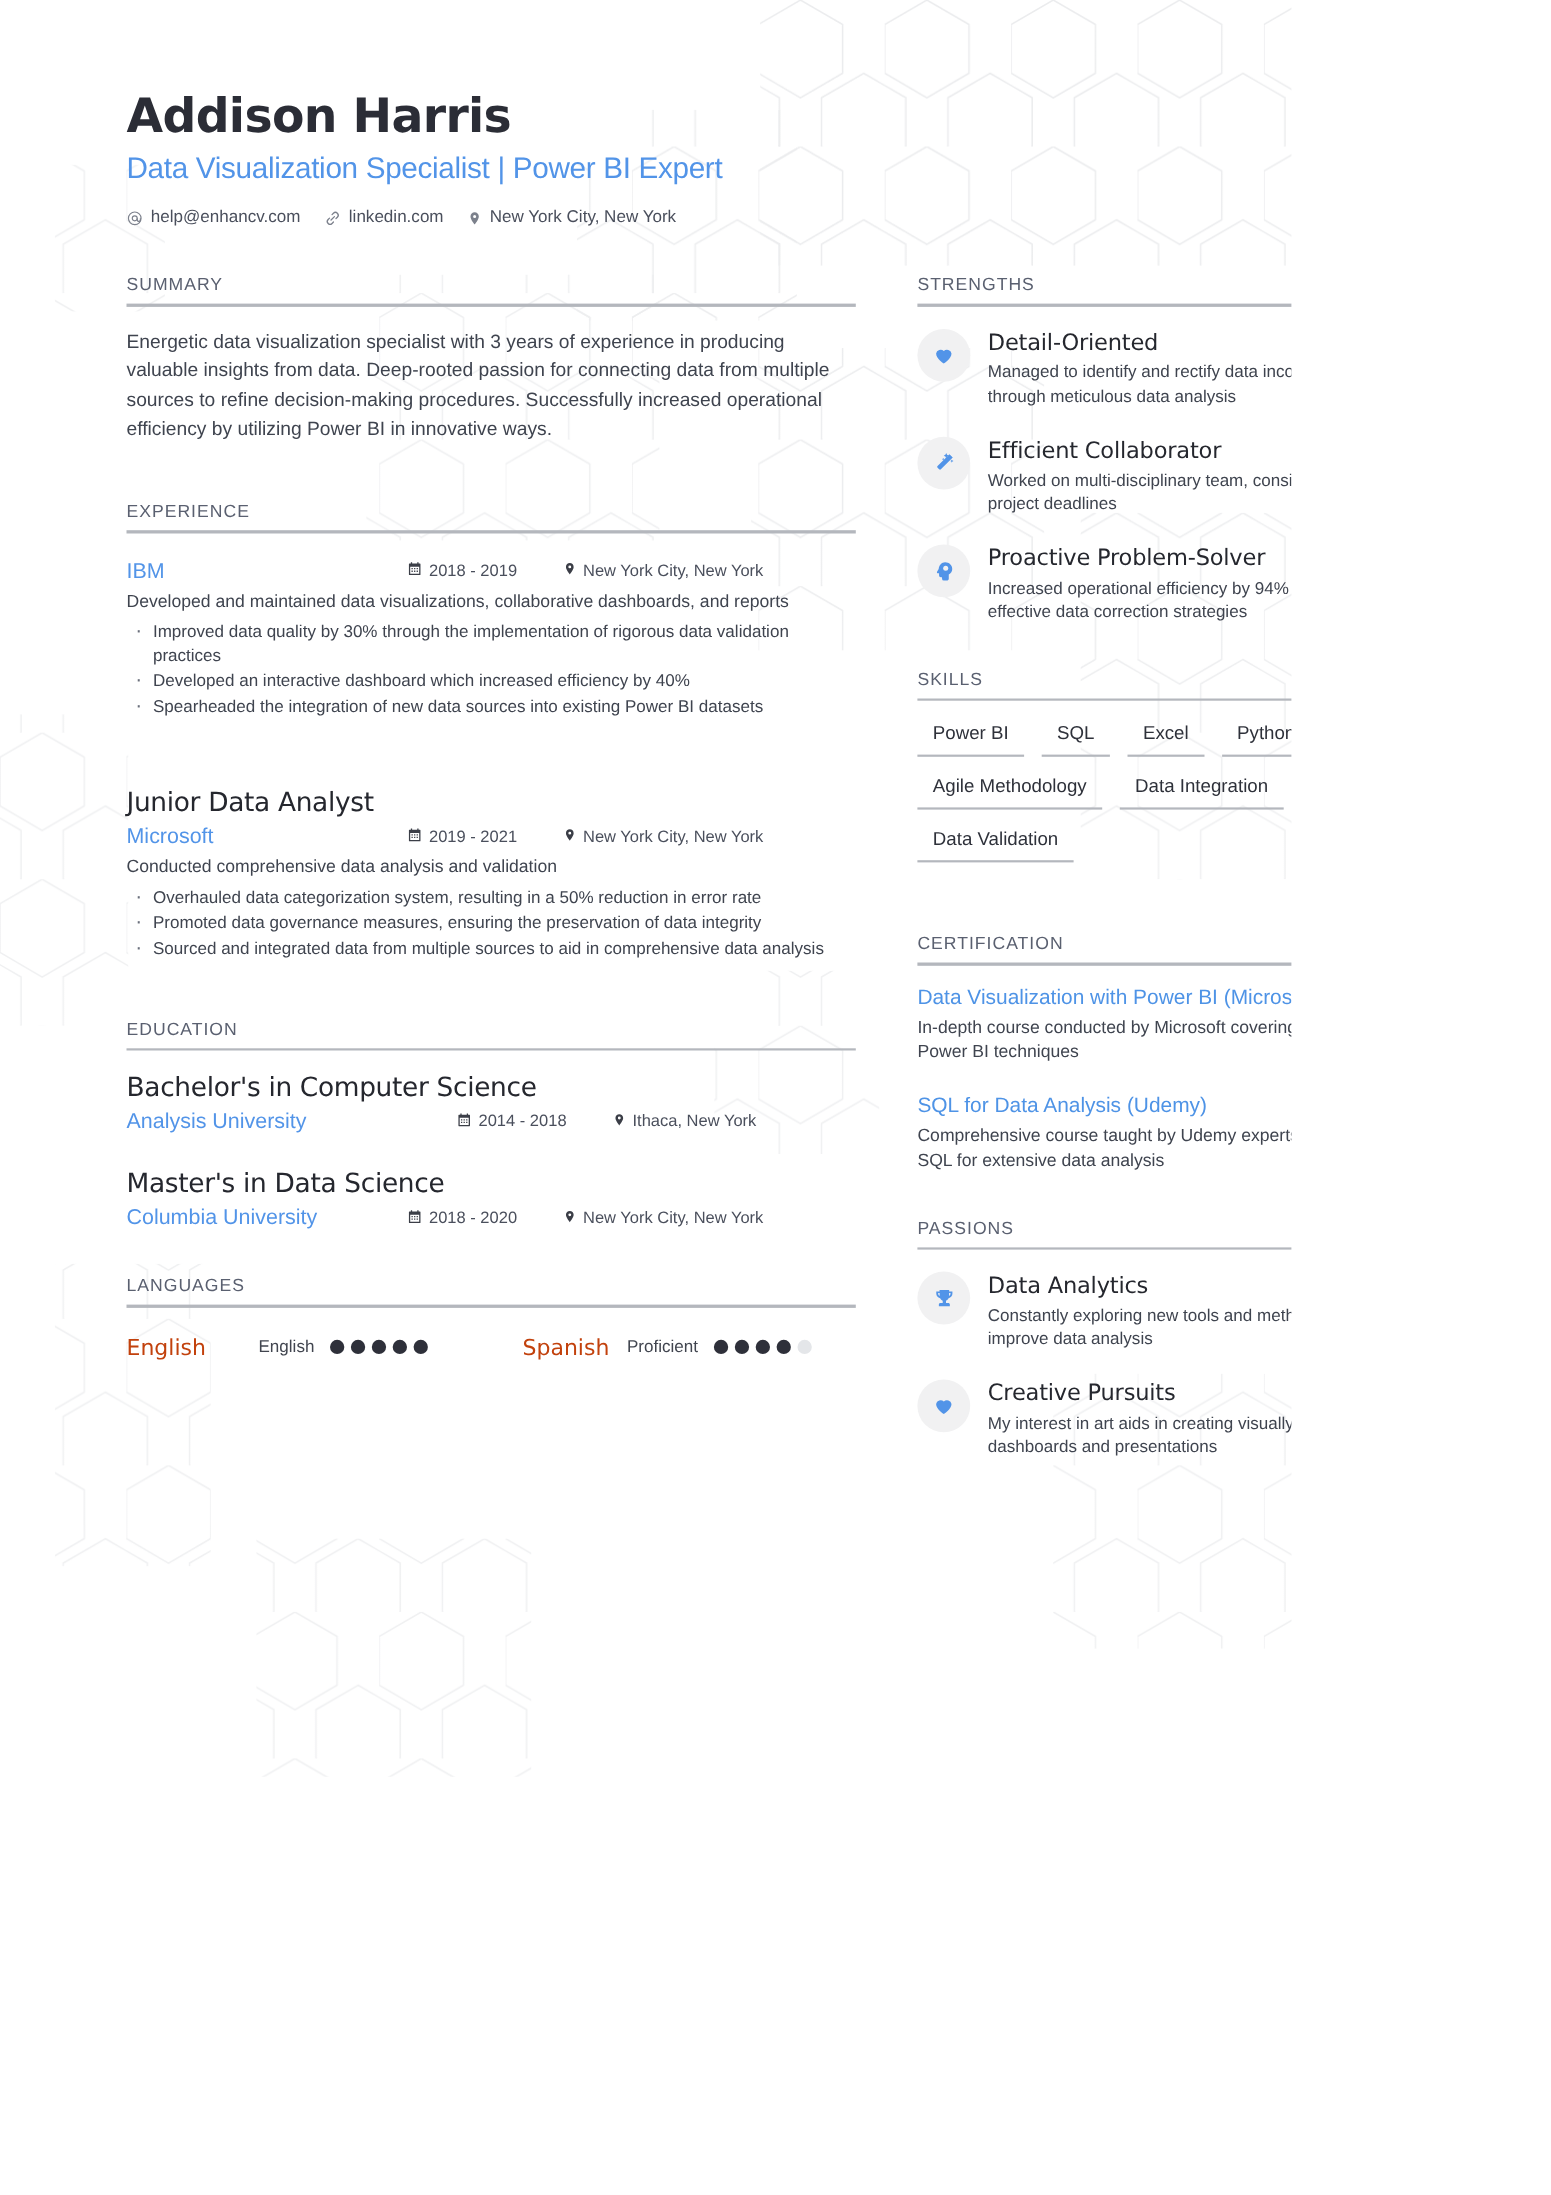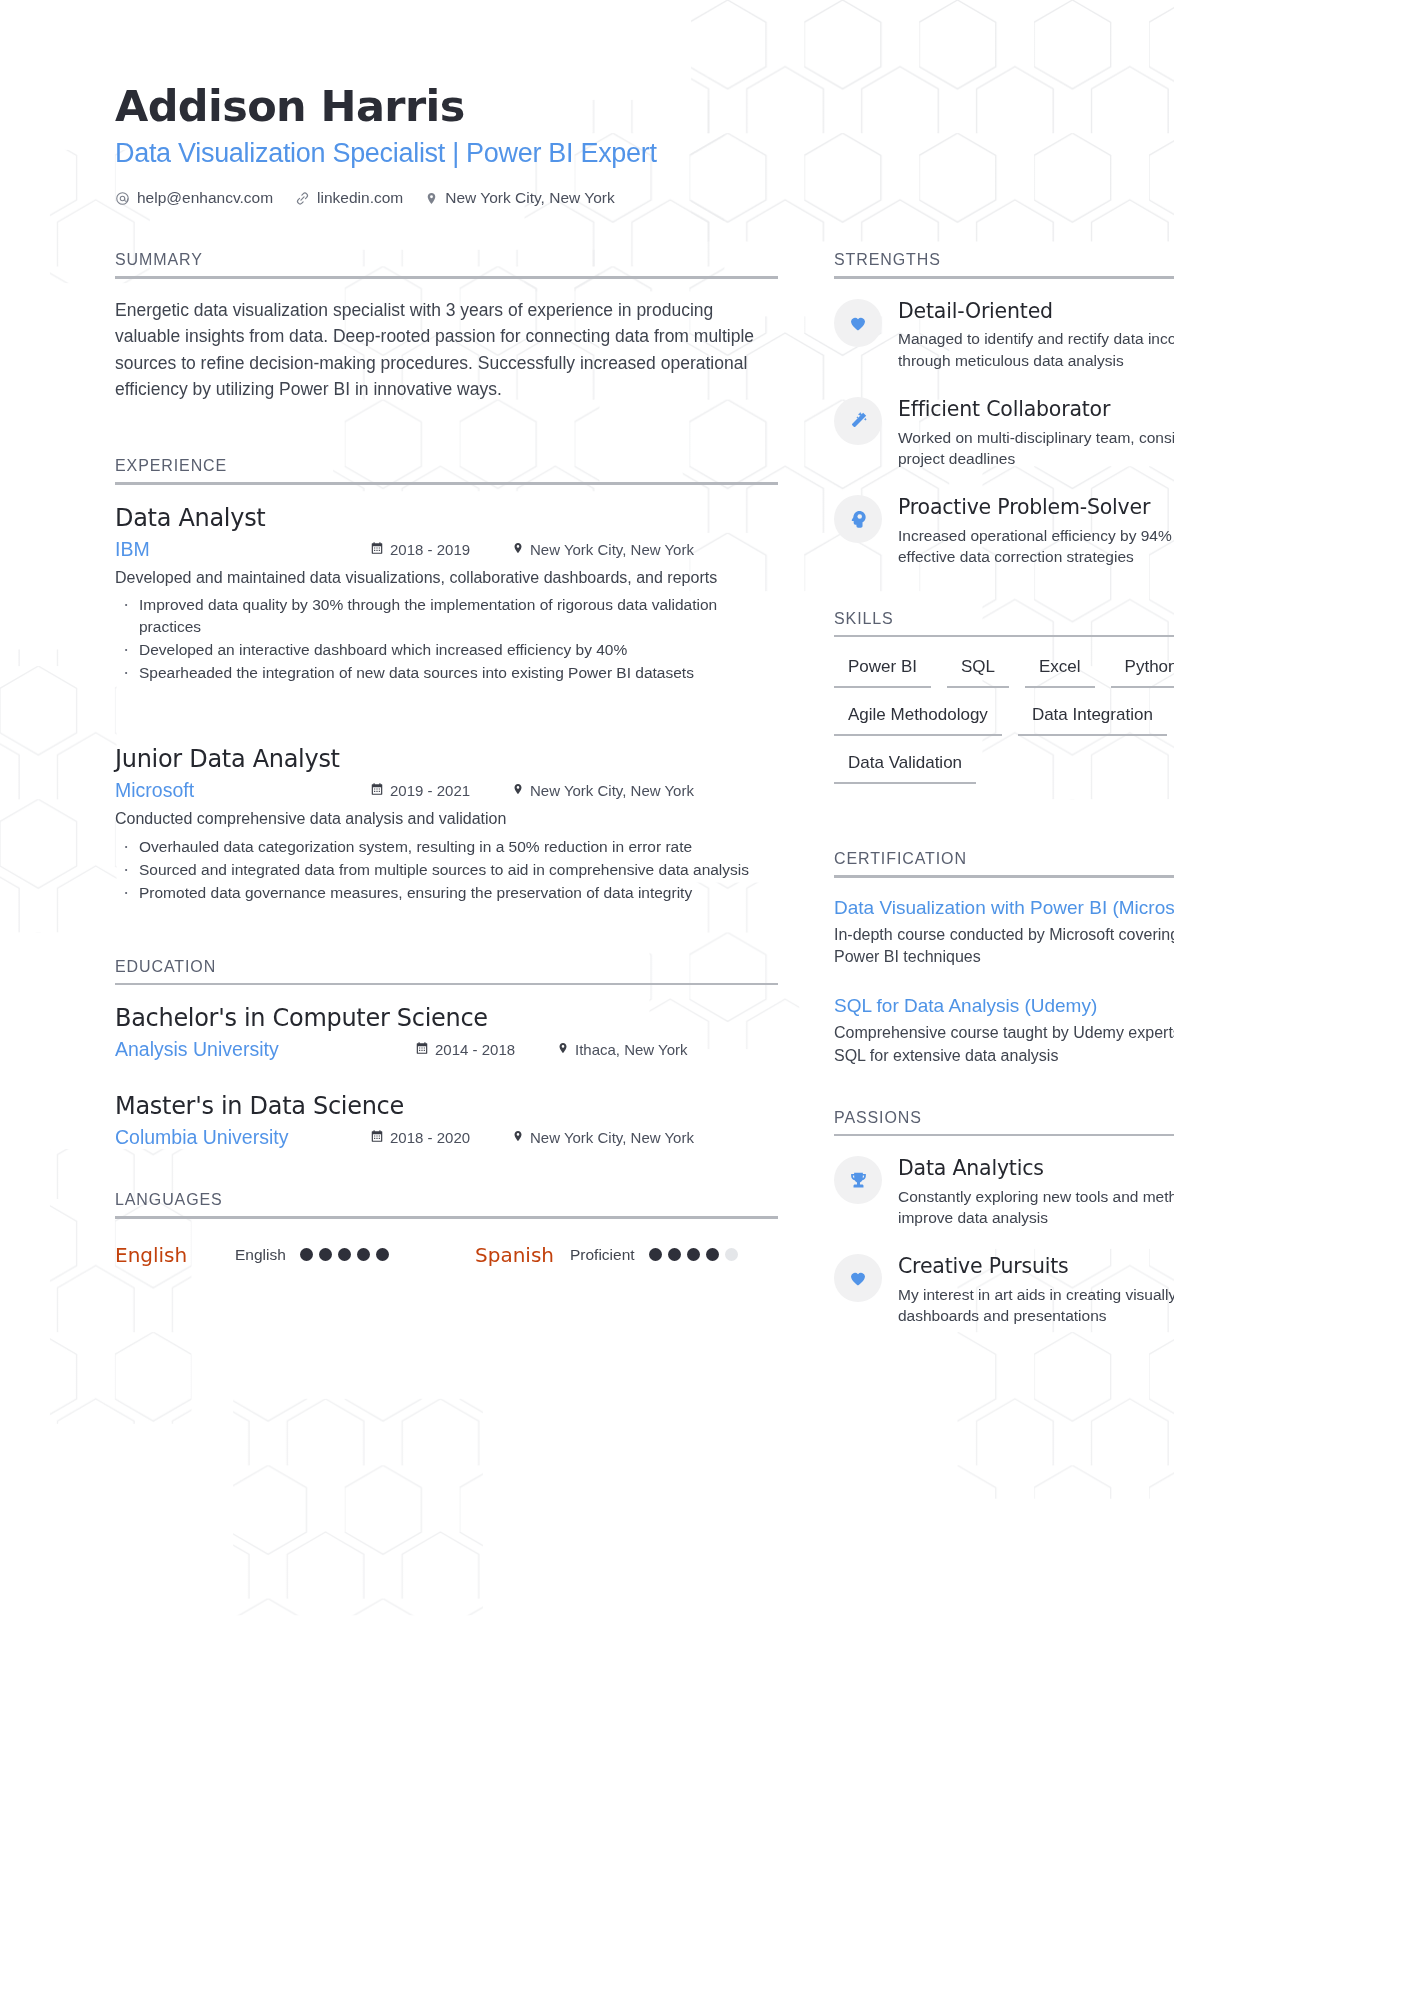--- a/index.html
+++ b/index.html
@@ -341,21 +341,20 @@
         </div>
 
         <div class="gap-lg"></div>
 
         <div class="sec">
           <div class="sec-title">EXPERIENCE</div>
           <div class="sec-rule"></div>
           <div class="sec-body">
 
             <div class="entry">
-              <div class="entry-title">Data Analyst</div>
               <div class="entry-meta">
                 <div class="entry-org">IBM</div>
                 <div class="entry-date">
                   <span>
                     <svg width="14" height="14" viewBox="0 0 24 24" fill="#3b3e47">
                       <path d="M6 2h2v2h8V2h2v2h2.2c.5 0 .8.4.8.9V21c0 .5-.3.9-.8.9H3.8c-.5 0-.8-.4-.8-.9V4.9c0-.5.3-.9.8-.9H6V2zm13 7H5v11h14V9zM7 11h2v2H7v-2zm4 0h2v2h-2v-2zm4 0h2v2h-2v-2zM7 15h2v2H7v-2zm4 0h2v2h-2v-2zm4 0h2v2h-2v-2z"></path>
                     </svg>
                   </span>
                   <span>2018 - 2019</span>
                 </div>
@@ -395,22 +394,22 @@
                     <svg width="12" height="14" viewBox="0 0 24 24" fill="#3b3e47">
                       <path d="M12 1.8c-3.9 0-7 3.1-7 7 0 5.2 7 13.4 7 13.4s7-8.2 7-13.4c0-3.9-3.1-7-7-7zm0 9.6a2.6 2.6 0 1 1 0-5.2 2.6 2.6 0 0 1 0 5.2z"></path>
                     </svg>
                   </span>
                   <span>New York City, New York</span>
                 </div>
               </div>
               <div class="entry-desc">Conducted comprehensive data analysis and validation</div>
               <ul class="bullets">
                 <li>Overhauled data categorization system, resulting in a 50% reduction in error rate</li>
+                <li>Promoted data governance measures, ensuring the preservation of data integrity</li>
                 <li>Sourced and integrated data from multiple sources to aid in comprehensive data analysis</li>
-                <li>Promoted data governance measures, ensuring the preservation of data integrity</li>
               </ul>
             </div>
 
           </div>
         </div>
 
         <div class="gap-lg"></div>
 
         <div class="sec">
           <div class="sec-title">EDUCATION</div>

